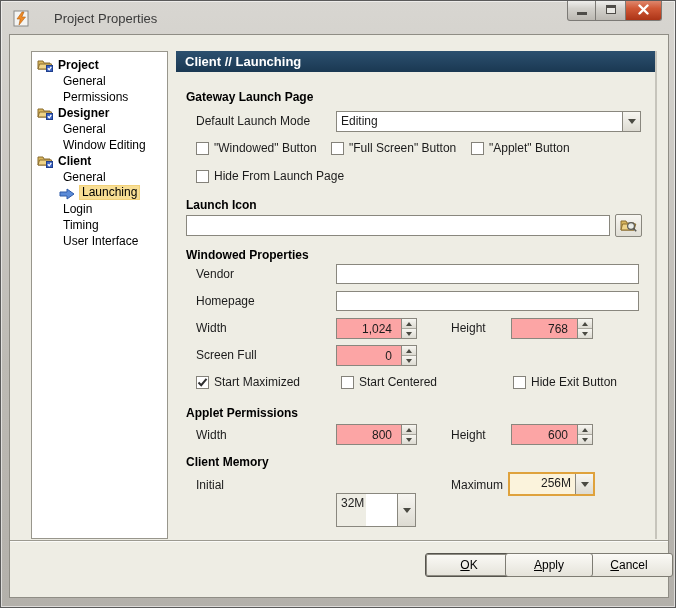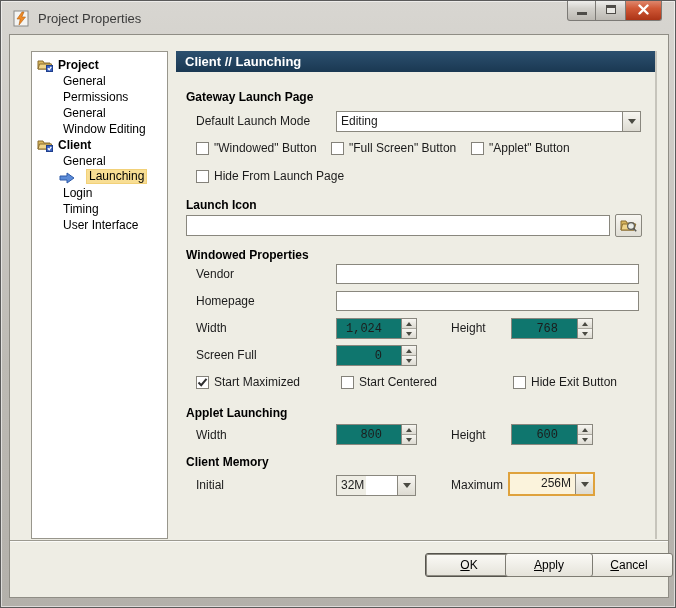--- a/index.html
+++ b/index.html
@@ -8,56 +8,56 @@
     position:relative;width:676px;height:608px;
     background:linear-gradient(#D8D6D1,#BDBAB4 60%,#B3B0AA);
     border:1px solid #5A5A5A;
     box-shadow:inset 0 0 0 1px rgba(255,255,255,.55);
     font-family:"Liberation Sans",sans-serif;
     overflow:hidden;
   }
   
   .titlebar{position:absolute;left:2px;top:2px;right:2px;height:30px;display:flex;align-items:center;padding-left:10px;}
   .app-icon{width:17px;height:17px;display:inline-block;}
-  .title{font-size:13px;color:#3B3B3B;margin-left:8px;}
+  .title{font-size:13px;color:#3B3B3B;margin-left:24px;}
   .win-controls{position:absolute;right:13px;top:-2px;display:flex;}
   .win-btn{width:29px;height:22px;border:1px solid #7C7A76;border-top:none;display:flex;align-items:center;justify-content:center;background:linear-gradient(#F6F6F5,#D3D1CC 45%,#BBB8B2);}
   .win-btn.min{border-radius:0 0 0 3px;}
   .win-btn.max{border-left:none;border-right:none;}
   .win-btn.close{width:37px;background:linear-gradient(#E2937B,#D05836 45%,#AC3417);border-radius:0 0 3px 0;}
   .glyph-min{width:10px;height:3px;background:#4E4C48;margin-top:8px;}
   .glyph-max{width:10px;height:9px;border:1px solid #4E4C48;border-top:3px solid #4E4C48;background:#E9E8E4;}
   
   .client{position:absolute;left:8px;top:33px;width:660px;height:564px;background:#EEEDE4;border:1px solid #8F8D85;}
   
   .tree{position:absolute;left:30px;top:50px;width:137px;height:488px;background:#FFFFFF;border:1px solid #98968C;padding-top:4px;}
   .trow{height:16px;display:flex;align-items:flex-end;font-size:12px;color:#000;white-space:nowrap;}
   .trow.cat{font-weight:bold;padding-left:5px;gap:5px;}
   .trow.child{padding-left:31px;}
-  .trow.sel{padding-left:27px;gap:11px;}
+  .trow.sel{padding-left:27px;gap:4px;}
   .sel-label{background:#F8DE94;border:1px solid #F2D179;padding:0 2px;line-height:13px;}
   .ficon,.aicon{display:inline-flex;}
   
   .panel-header{position:absolute;left:175px;top:50px;width:479px;height:21px;background:linear-gradient(#2C506F,#1A3852);color:#FFFFFF;font-weight:bold;font-size:13px;line-height:21px;padding-left:9px;}
   .panel-edge{position:absolute;left:654px;top:50px;width:2px;height:488px;background:#C6C4BB;}
   .heading{position:absolute;font-size:12px;font-weight:bold;color:#000;line-height:13px;}
   .lbl{position:absolute;font-size:12px;color:#1C1C1C;line-height:13px;}
   .ti{position:absolute;background:#fff;border:1px solid #89877E;font-size:12px;padding:0 4px;font-family:inherit;color:#1C1C1C;outline:none;}
   
   .combo{position:absolute;display:flex;border:1px solid #89877E;background:#fff;}
   .combo .val{flex:1;font-size:12px;line-height:18px;padding:0 4px;overflow:hidden;color:#1C1C1C;}
   .combo .val.right{text-align:right;}
   .combo.flat .val{background:#EEEDE4;}
   .combo.focus{border:2px solid #DFA23C;}
   .combo.focus .val{background:#FBF3DC;}
   .combo-btn{width:18px;border-left:1px solid #89877E;background:linear-gradient(#F7F6F1,#DDDBD2);display:flex;align-items:center;justify-content:center;}
   .tri-down{width:0;height:0;border-left:4px solid transparent;border-right:4px solid transparent;border-top:5px solid #4A4A42;}
   
   .spin{position:absolute;display:flex;border:1px solid #89877E;background:#fff;}
-  .spin input{flex:1;min-width:0;border:none;outline:none;text-align:right;font-size:12px;padding-right:19px;font-family:Liberation Mono, monospace;background:#0f766e;color:#1C1C1C;}
+  .spin input{flex:1;min-width:0;border:none;outline:none;text-align:right;font-size:12px;padding-right:9px;font-family:Liberation Sans, sans-serif;background:#fca5a5;color:#1C1C1C;}
   .spin-btns{width:15px;display:flex;flex-direction:column;border-left:1px solid #89877E;}
   .spin-btn{flex:1;display:flex;align-items:center;justify-content:center;background:linear-gradient(#F7F6F1,#DDDBD2);}
   .spin-btn.up{border-bottom:1px solid #A9A79E;}
   .tri-up-s{width:0;height:0;border-left:3px solid transparent;border-right:3px solid transparent;border-bottom:4px solid #4A4A42;}
   .tri-down-s{width:0;height:0;border-left:3px solid transparent;border-right:3px solid transparent;border-top:4px solid #4A4A42;}
   
   .cb{position:absolute;display:flex;align-items:center;gap:5px;font-size:12px;color:#1C1C1C;white-space:nowrap;}
   .cb-box{width:13px;height:13px;background:#fff;border:1px solid #84827A;display:flex;align-items:center;justify-content:center;}
   
   .browse{position:absolute;left:614px;top:213px;width:27px;height:23px;border:1px solid #89877E;border-radius:2px;background:linear-gradient(#F8F7F2,#E0DED5);display:flex;align-items:center;justify-content:center;}
@@ -108,20 +108,31 @@
           </svg>
         </span>
       <span>Project</span>
     </div>
     <div class="trow child">
         <span>General</span>
       </div>
     <div class="trow child">
         <span>Permissions</span>
       </div>
+    <div class="trow cat">
+      <span class="ficon">
+          <svg width="16" height="14" viewBox="0 0 16 14">
+            <path d="M1,3 L6,3 L7,5 L13,5 L13,11 L1,11 Z" fill="#D9B65C" stroke="#8A6D2F"></path>
+            <path d="M2.5,6 L14.6,6 L13,11 L1,11 Z" fill="#EFD489" stroke="#8A6D2F"></path>
+            <rect x="9.5" y="7.5" width="6" height="6" fill="#3C63C2" stroke="#1F3F8C"></rect>
+            <path d="M10.8,10.3 L12.2,11.8 L14.3,8.8" fill="none" stroke="#FFFFFF" stroke-width="1.3"></path>
+          </svg>
+        </span>
+      <span>Designer</span>
+    </div>
     <div class="trow child">
         <span>General</span>
       </div>
     <div class="trow child">
         <span>Window Editing</span>
       </div>
     <div class="trow cat">
       <span class="ficon">
           <svg width="16" height="14" viewBox="0 0 16 14">
             <path d="M1,3 L6,3 L7,5 L13,5 L13,11 L1,11 Z" fill="#D9B65C" stroke="#8A6D2F"></path>
@@ -247,21 +258,21 @@
   </div>
   <div class="cb" style="left:340px;top:374px;">
     <span class="cb-box"></span>
     <span>Start Centered</span>
   </div>
   <div class="cb" style="left:512px;top:374px;">
     <span class="cb-box"></span>
     <span>Hide Exit Button</span>
   </div>
 
-  <div class="heading" style="left:185px;top:406px;">Applet Launching</div>
+  <div class="heading" style="left:185px;top:406px;">Applet Permissions</div>
   <div class="lbl" style="left:195px;top:428px;">Width</div>
   <div class="spin" style="left:335px;top:423px;width:81px;height:21px;">
     <input value="800" style="">
     <span class="spin-btns">
         <span class="spin-btn up">
           <span class="tri-up-s"></span>
         </span>
         <span class="spin-btn">
           <span class="tri-down-s"></span>
         </span>
@@ -275,21 +286,21 @@
           <span class="tri-up-s"></span>
         </span>
         <span class="spin-btn">
           <span class="tri-down-s"></span>
         </span>
       </span>
   </div>
 
   <div class="heading" style="left:185px;top:455px;">Client Memory</div>
   <div class="lbl" style="left:195px;top:478px;">Initial</div>
-  <div class="combo flat" style="left:335px;top:474px;width:80px;height:21px;gap:31px;">
+  <div class="combo flat" style="left:335px;top:492px;width:80px;height:34px;gap:31px;">
     <span class="val right">32M</span>
     <span class="combo-btn">
         <span class="tri-down"></span>
       </span>
   </div>
   <div class="lbl" style="left:450px;top:478px;">Maximum</div>
   <div class="combo focus" style="left:507px;top:471px;width:87px;height:24px;">
     <span class="val right">256M</span>
     <span class="combo-btn">
         <span class="tri-down"></span>

